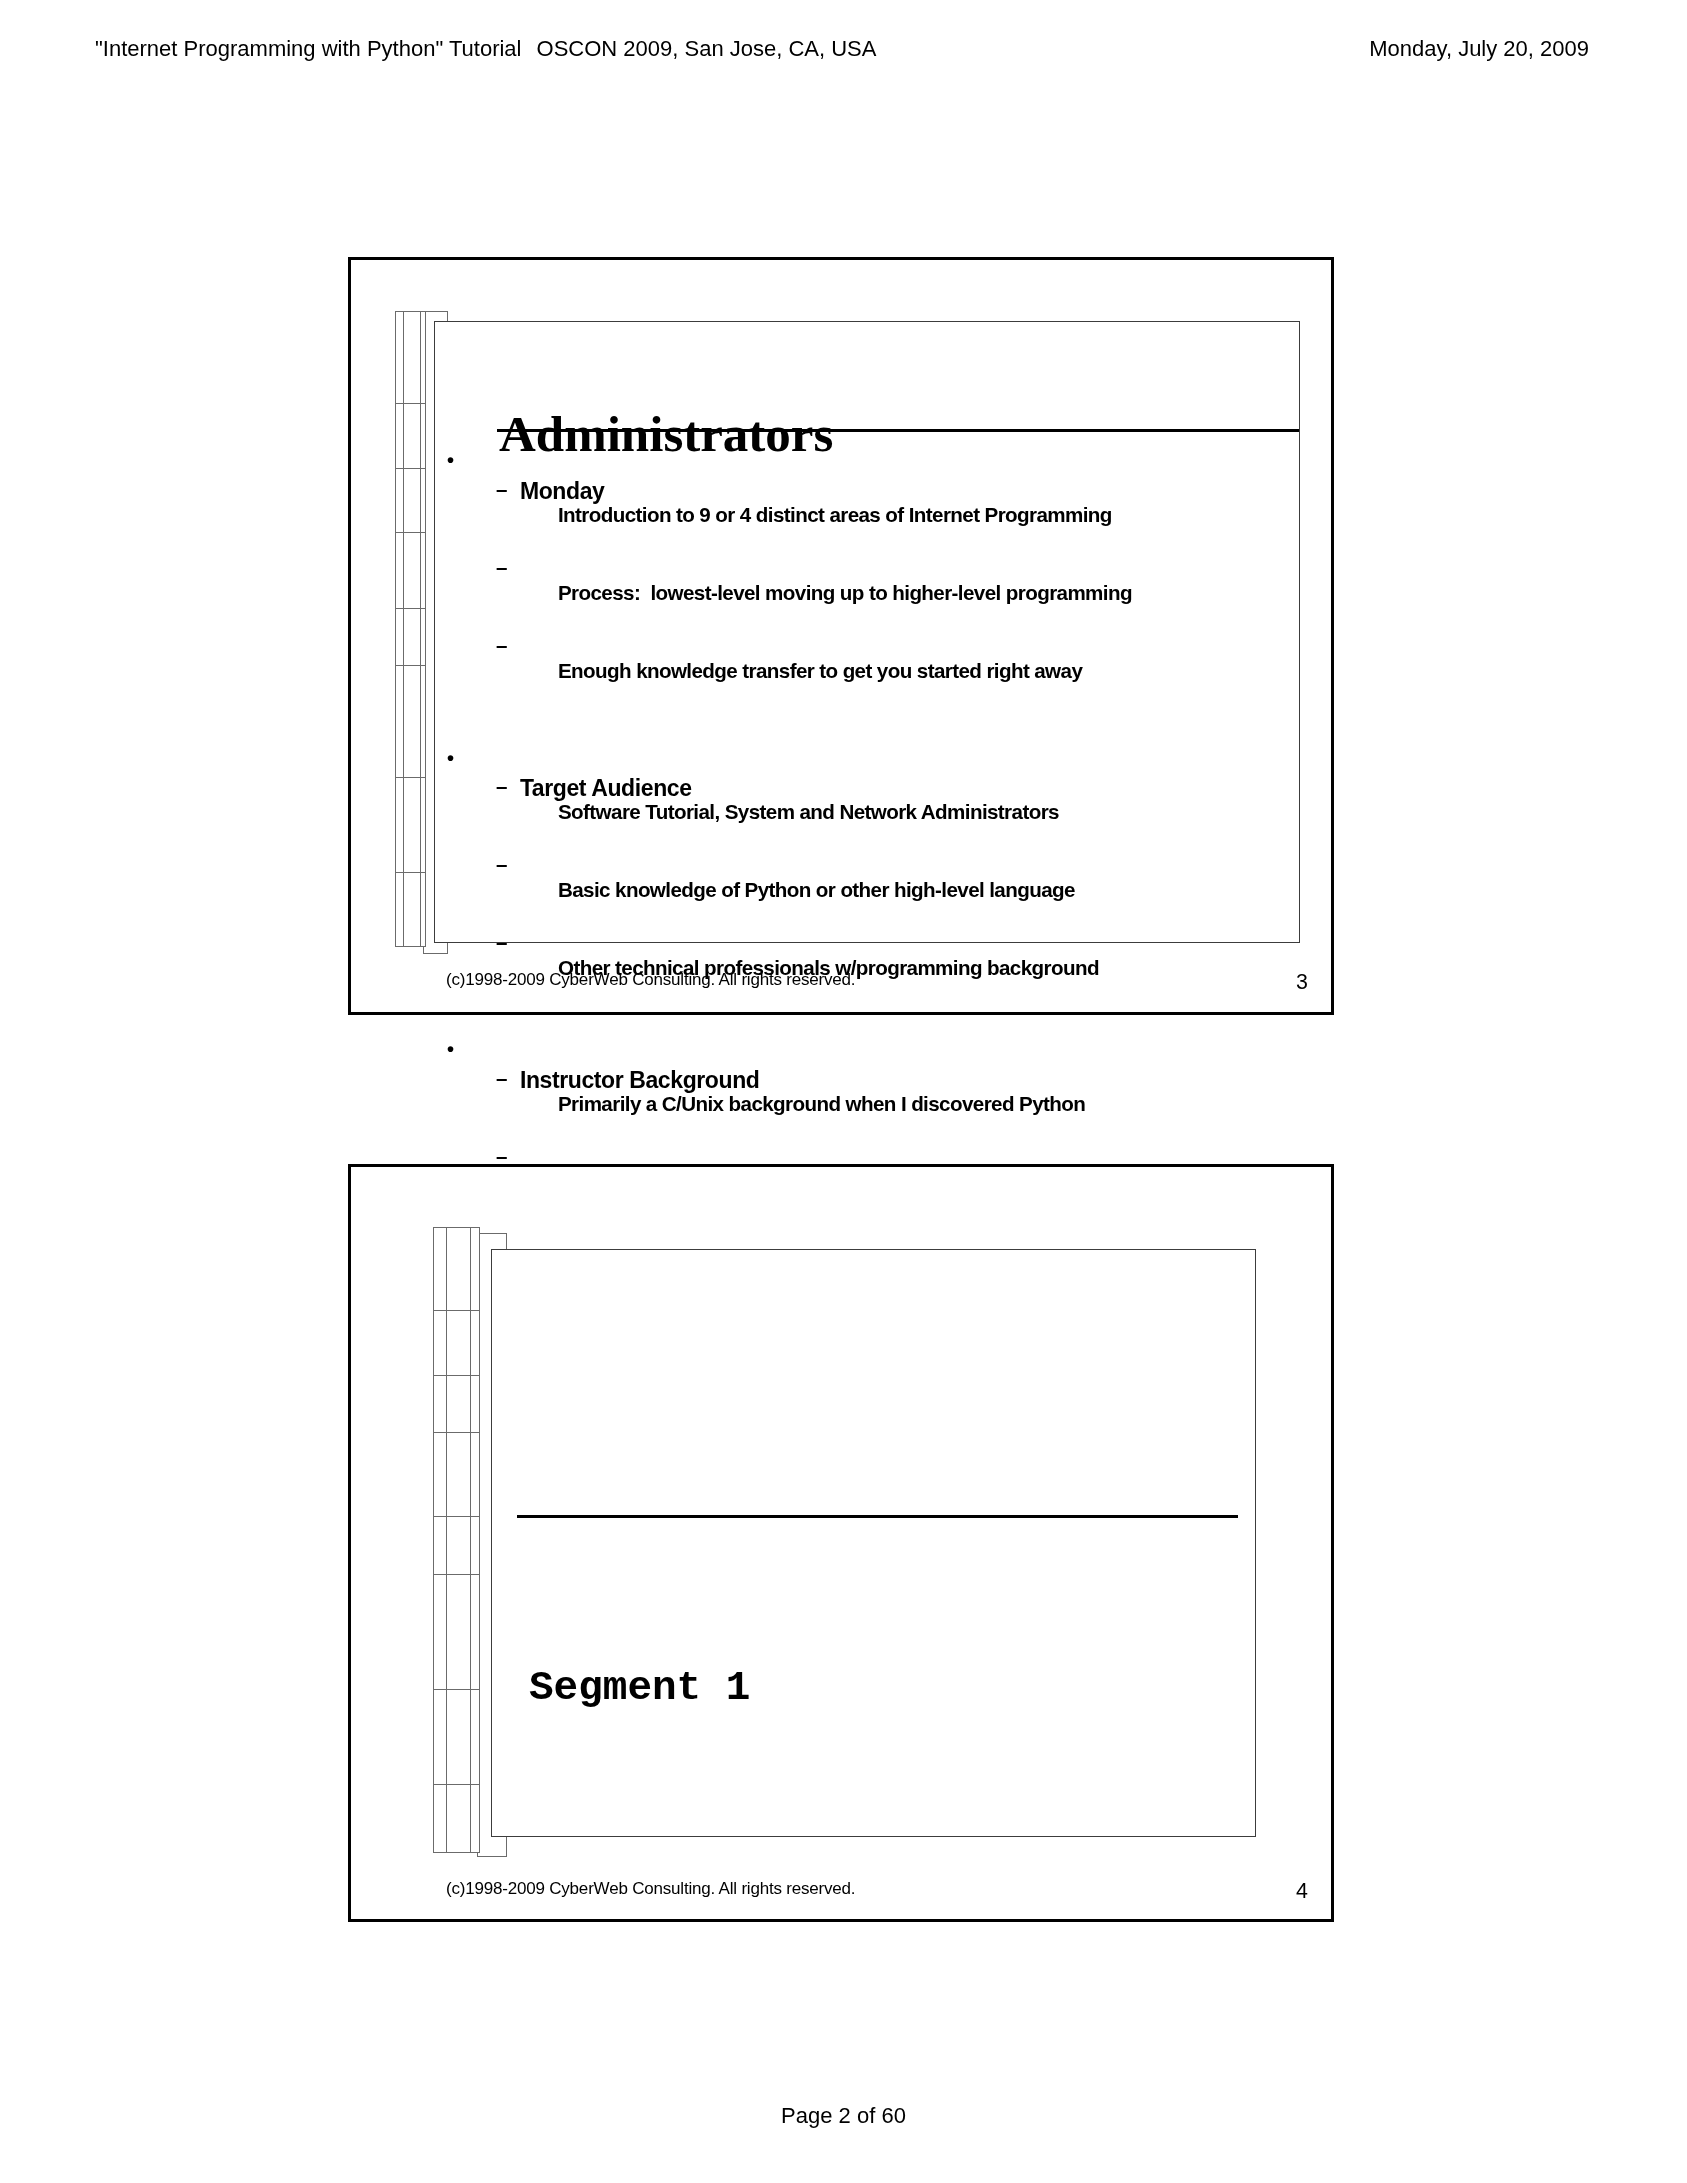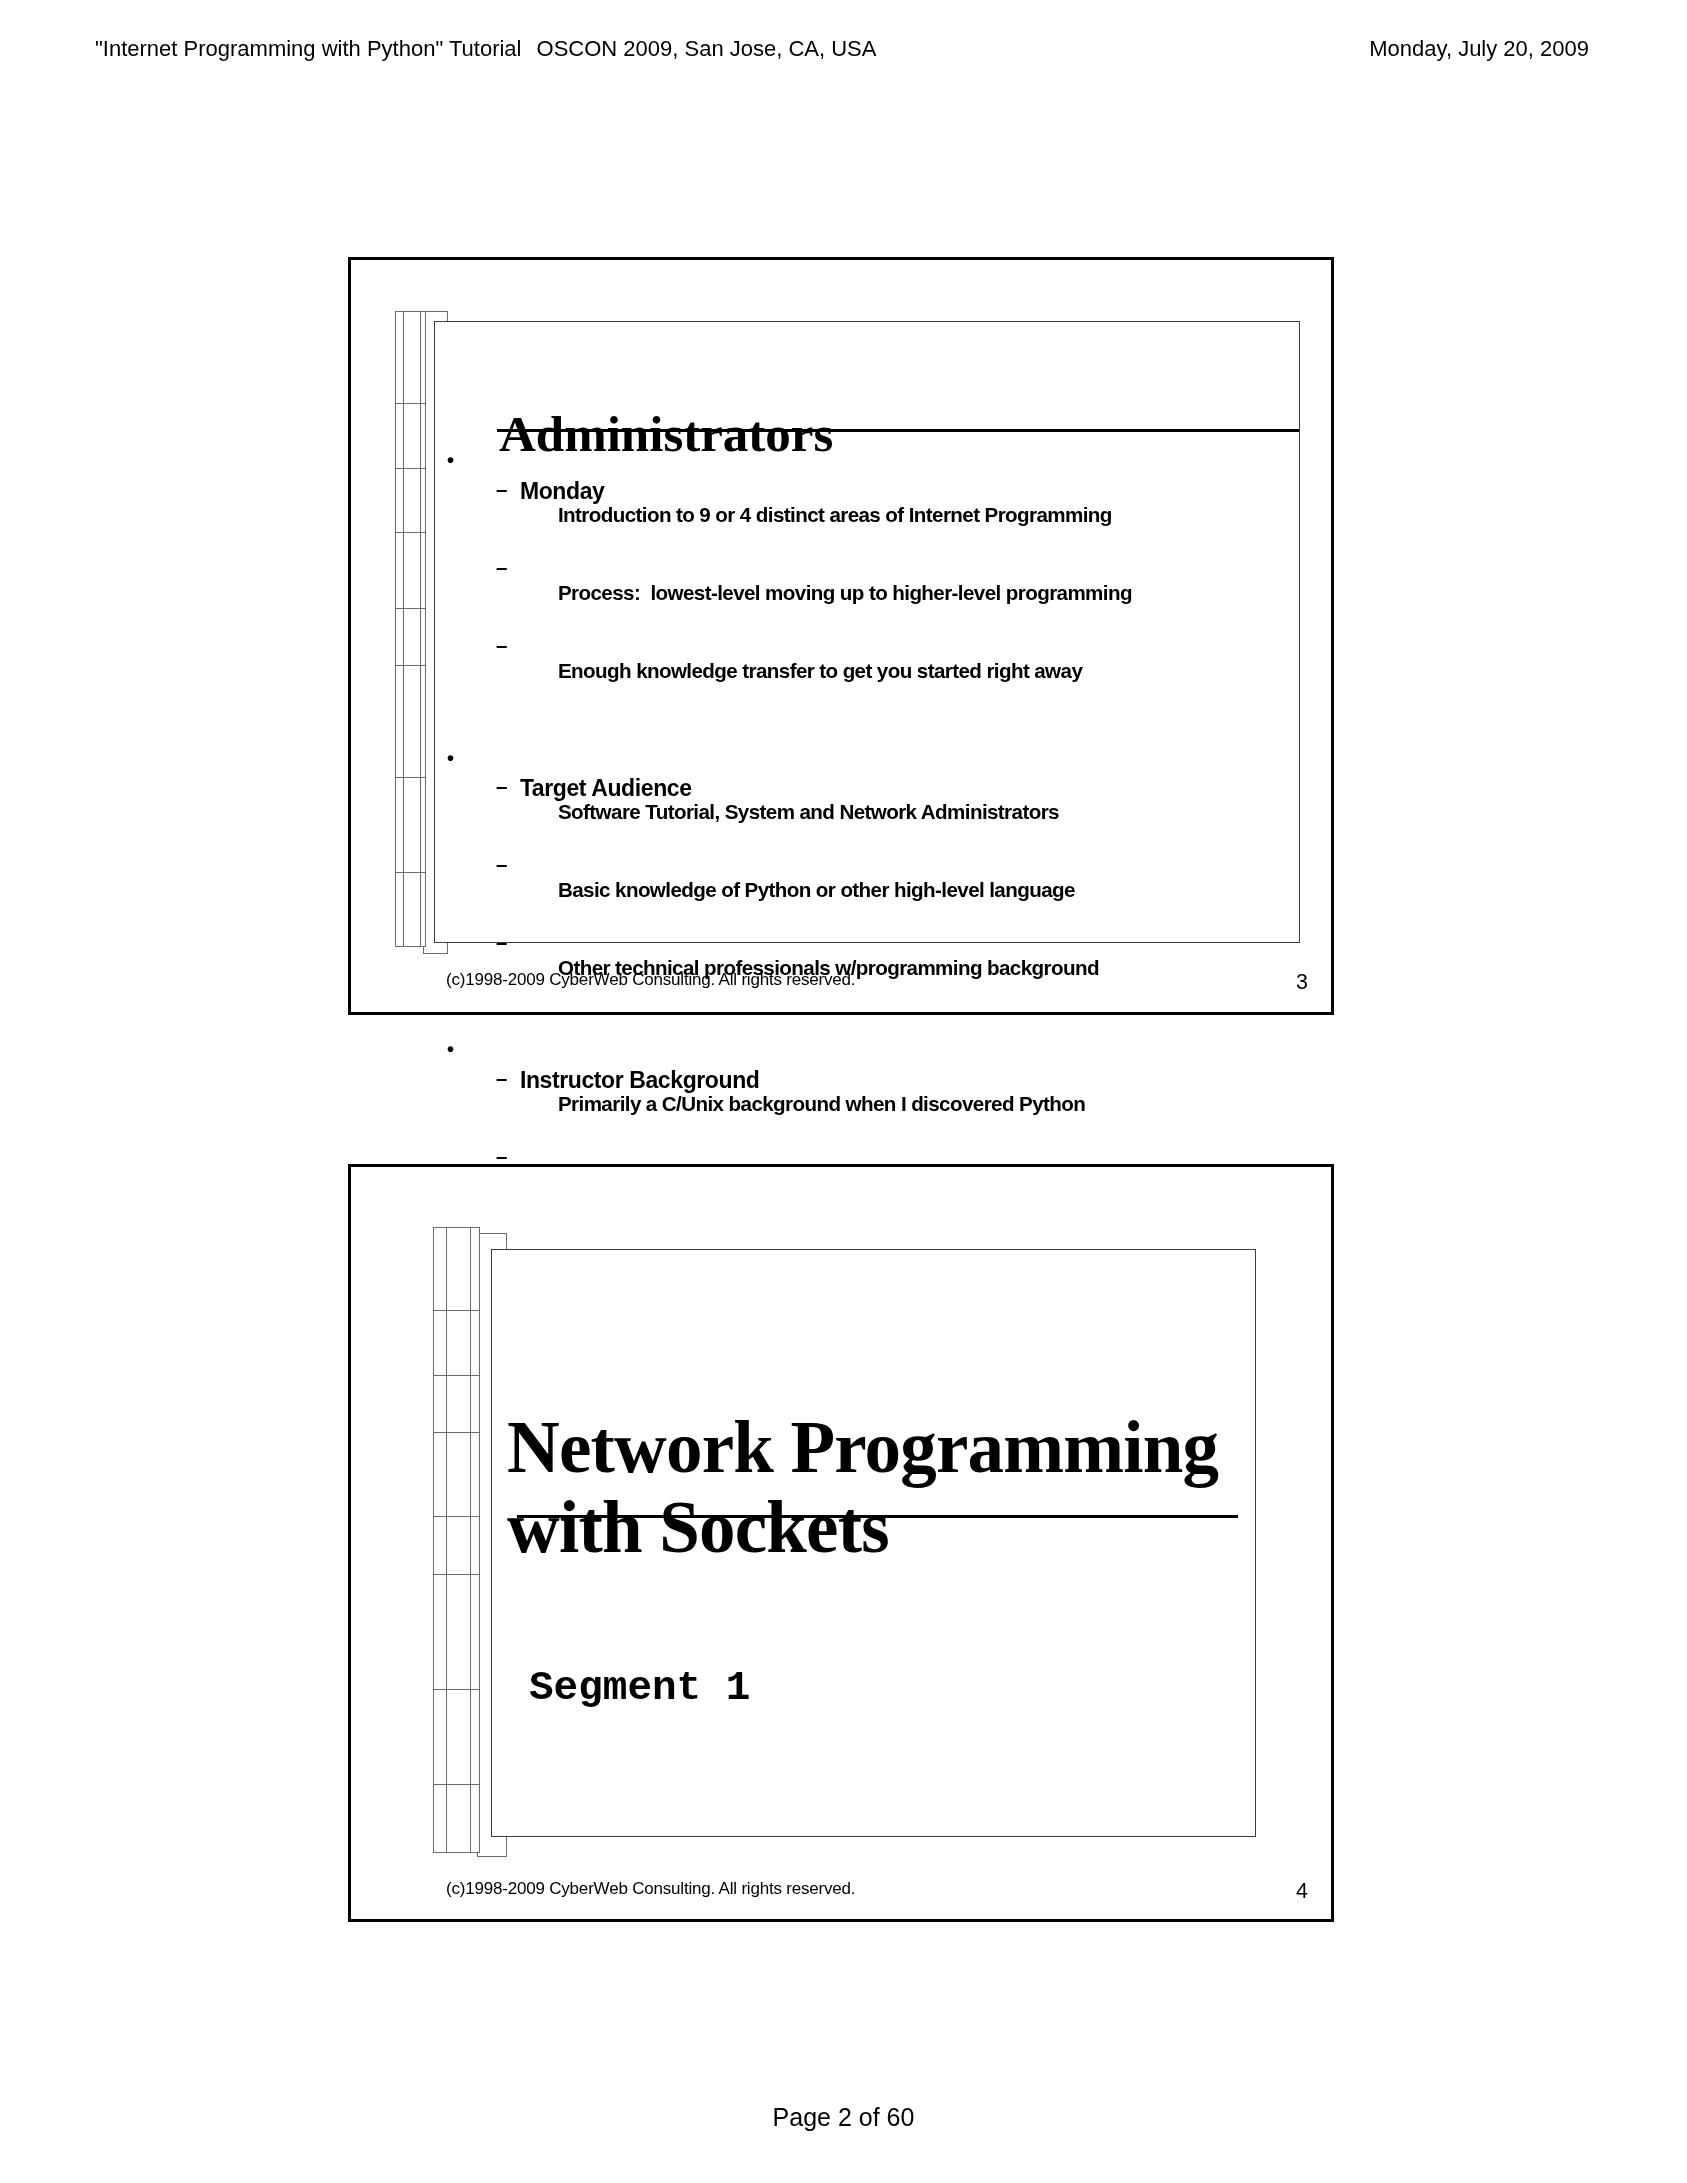--- a/index.html
+++ b/index.html
@@ -2,21 +2,21 @@
 <html style="font-size:13px"><head>
 <meta charset="utf-8">
 <style>
   html,body{margin:0;padding:0;background:#fff;}
   .page{position:relative;width:1687px;height:2183px;background:#fff;overflow:hidden;
         font-family:"Liberation Sans",sans-serif;color:#000;}
   
   .hdr-left{position:absolute;left:95px;top:36px;font-size:22px;}
   .hdr-center{position:absolute;left:0;top:36px;width:1413px;text-align:center;font-size:22px;}
   .hdr-right{position:absolute;right:98px;top:36px;font-size:22px;}
-  .pg-footer{position:absolute;left:0;top:2103px;width:1687px;text-align:center;font-size:25px;}
+  .pg-footer{position:absolute;left:0;top:2103px;width:1687px;text-align:center;font-size:22px;}
   
   .slide{position:absolute;left:348px;width:986px;height:758px;border:3.3px solid #000;
          box-sizing:border-box;background:#fff;}
   .slide1{top:257px;}
   .slide2{top:1164px;}
   
   .tab{position:absolute;background:#fff;border:0.8px solid #6b6b6b;box-sizing:border-box;}
   .frame{position:absolute;background:#fff;border:1.6px solid #3c3c3c;box-sizing:border-box;}
   .ladder{position:absolute;background:#fff;border:0.8px solid #6b6b6b;box-sizing:border-box;}
   .lv{position:absolute;top:0;bottom:0;width:0.8px;background:#6b6b6b;}
@@ -139,21 +139,20 @@
       <div class="lv" style="left:36px;"></div>
       <div class="lh" style="top:82px;"></div>
       <div class="lh" style="top:147px;"></div>
       <div class="lh" style="top:204px;"></div>
       <div class="lh" style="top:288px;"></div>
       <div class="lh" style="top:346px;"></div>
       <div class="lh" style="top:461px;"></div>
       <div class="lh" style="top:556px;"></div>
     </div>
 
-    <h1 class="s2-title"><span>Network Programming</span><br><span>with Sockets</span></h1>
     <div class="s2-rule"></div>
     <h2 class="s2-subtitle">Segment 1</h2>
 
     <div class="slide-copy">(c)1998-2009 CyberWeb Consulting. All rights reserved.</div>
     <div class="slide-num">4</div>
   </section>
 
   <div class="pg-footer">Page 2 of 60</div>
 
 </div>

